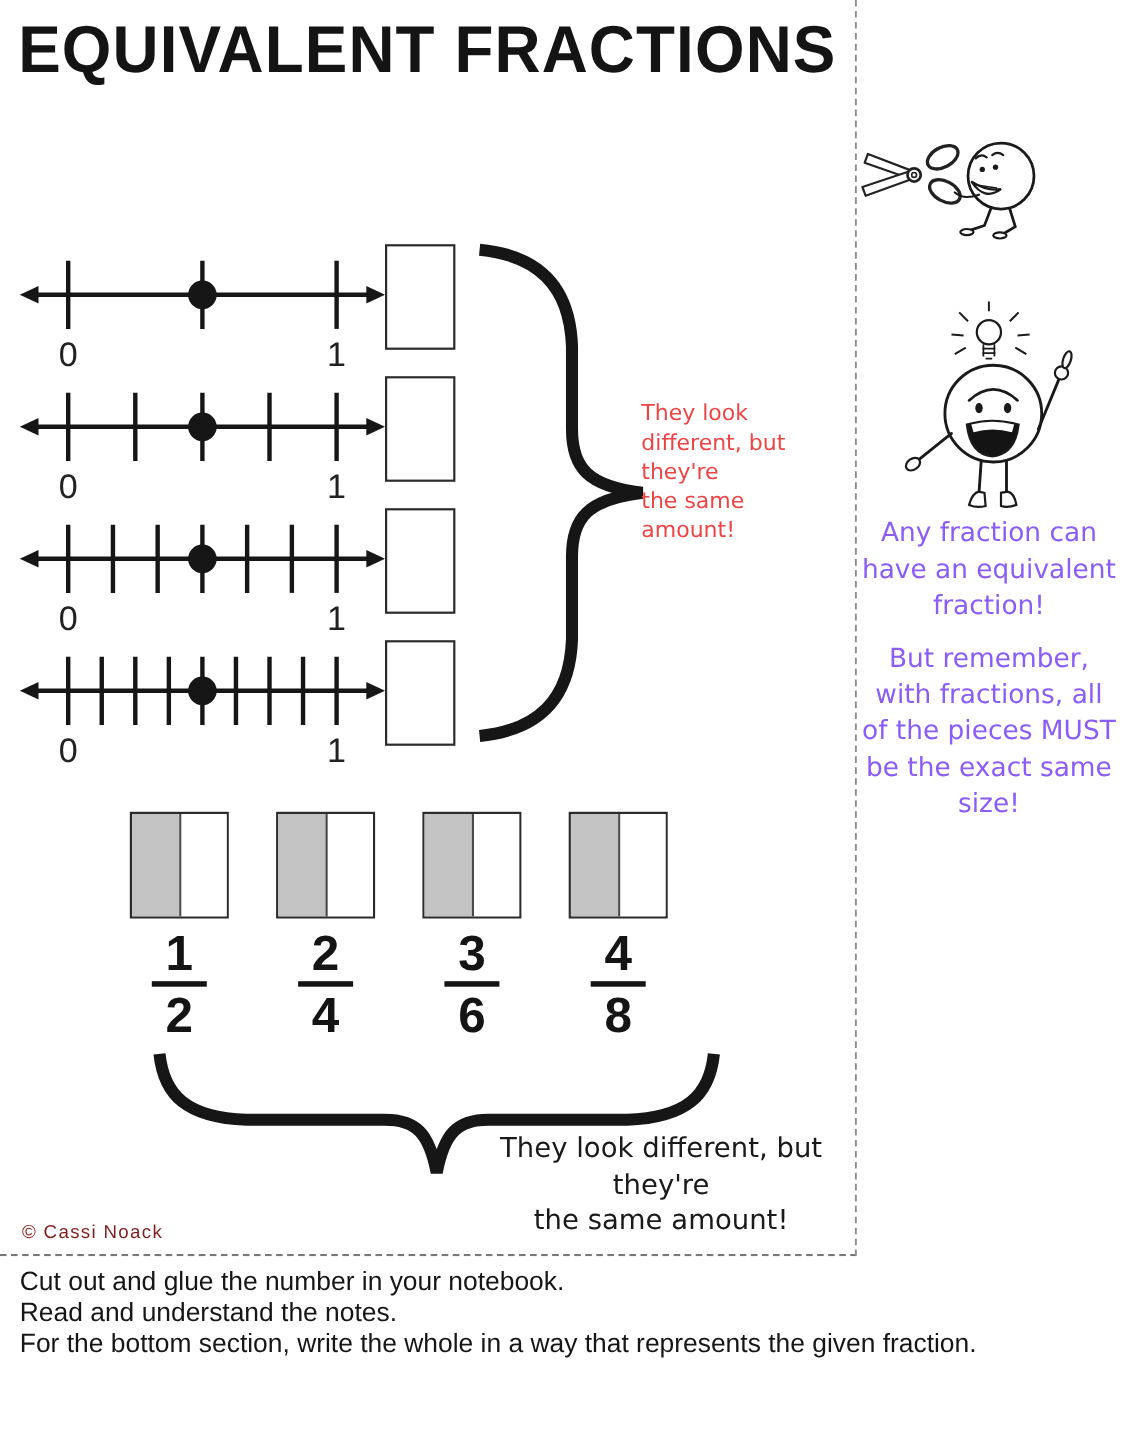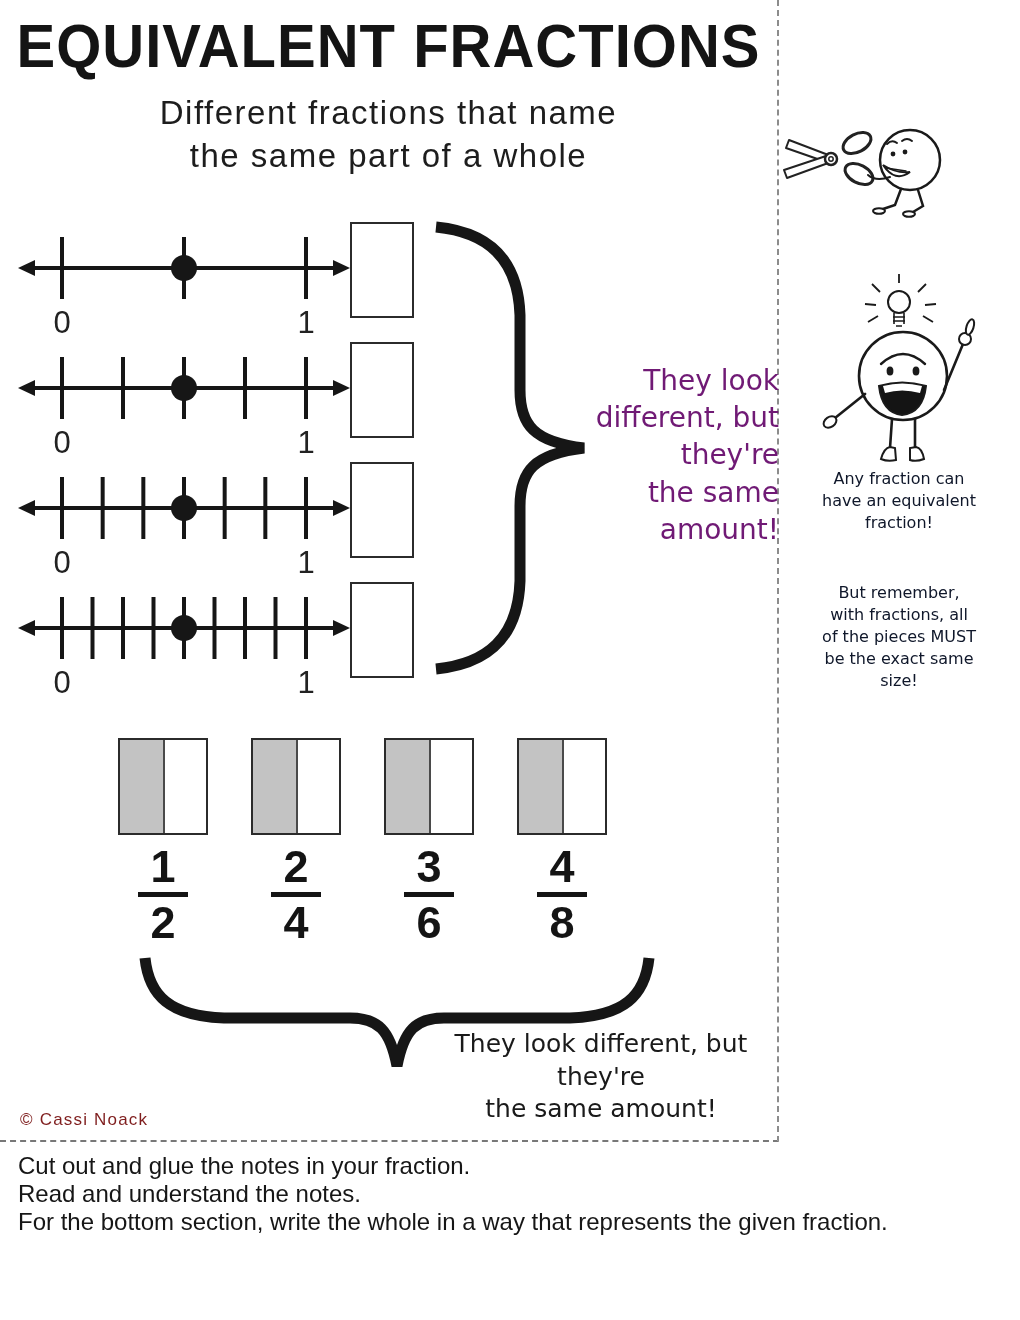--- a/index.html
+++ b/index.html
@@ -17,23 +17,23 @@
               font-size:33px; letter-spacing:1.5px; line-height:1.3; color:#1d1d1d;
               white-space:pre-line; }
 
   .number-lines { position:absolute; left:18px; top:220px; }
   .nl-row { position:relative; width:420px; height:120px; }
   .nl-svg { position:absolute; left:0; top:0; }
   .answer-box { position:absolute; left:332px; top:2px; width:60px; height:92px;
                 border:2px solid #2b2b2b; background:#fff; }
 
   .top-brace { position:absolute; left:432px; top:220px; }
-  .top-brace-note { position:absolute; left:583px; top:362px; width:196px; text-align:right;
-                    font-family:"DejaVu Sans", sans-serif; font-size:28px; line-height:1.33;
-                    white-space:pre-line; color:#701a75; }
+  .top-brace-note { position:absolute; left:583px; top:362px; width:196px; text-align:left;
+                    font-family:"DejaVu Sans", sans-serif; font-size:20px; line-height:1.33;
+                    white-space:pre-line; color:#ef4444; }
 
   .models { position:absolute; left:118px; top:738px; display:flex; gap:43px; }
   .model { width:90px; display:flex; flex-direction:column; align-items:center; }
   .model-box { width:90px; height:97px; border:2px solid #2b2b2b; display:flex; box-sizing:border-box; background:#fff; }
   .half-shaded { width:50%; background:#c3c3c3; border-right:2px solid #4a4a4a; }
   .half-empty { flex:1; background:#fff; }
   .fraction { margin-top:9px; text-align:center; font-weight:900; font-size:45px;
               line-height:1; color:#141414; }
   .frac-bar { width:50px; border-bottom:5px solid #141414; margin:3px auto; }
 
@@ -43,39 +43,37 @@
                        white-space:pre-line; color:#1a1a1a; }
 
   .copyright { position:absolute; left:20px; top:1110px; font-size:17px;
                letter-spacing:1.2px; color:#7f1d1d; }
 
   .scissors-char { position:absolute; left:773px; top:110px; }
   .bulb-char { position:absolute; left:802px; top:272px; }
 
   .margin-notes { position:absolute; left:779px; top:0; width:240px; height:1140px; }
   .margin-note { position:absolute; left:0; width:100%; text-align:center;
-                 font-family:"DejaVu Sans", sans-serif; font-size:16px; line-height:1.38;
-                 color:#0f172a; white-space:pre-line; }
+                 font-family:"DejaVu Sans", sans-serif; font-size:24px; line-height:1.38;
+                 color:#8b5cf6; white-space:pre-line; }
   .margin-note:nth-child(1){ top:468px; }
   .margin-note:nth-child(2){ top:582px; }
   .margin-note:nth-child(3){ top:782px;text-decoration:underline; }
 
   .instructions { position:absolute; left:18px; top:1152px; width:968px;
                   font-size:24px; line-height:1.17; color:#161616; }
 </style>
 </head>
 <body>
 
 <div class="page">
 
   <div class="cutout">
 
     <div class="title">EQUIVALENT FRACTIONS</div>
-    <div class="subtitle">Different fractions that name
-the same part of a whole</div>
 
     <div class="number-lines">
         <div class="nl-row">
           <svg class="nl-svg" width="332" height="120" viewBox="0 0 332 120">
             <line x1="14" y1="48" x2="318" y2="48" stroke="#161616" stroke-width="4"></line>
             <polygon points="0,48 17,40 17,56" fill="#161616"></polygon>
             <polygon points="332,48 315,40 315,56" fill="#161616"></polygon>
             <line x1="44" y1="17" x2="44" y2="79" stroke="#161616" stroke-width="4"></line>
             <line x1="166" y1="17" x2="166" y2="79" stroke="#161616" stroke-width="4"></line>
             <line x1="288" y1="17" x2="288" y2="79" stroke="#161616" stroke-width="4"></line>
@@ -263,17 +261,17 @@
 have an equivalent
 fraction!</div>
       <div class="margin-note">But remember,
 with fractions, all
 of the pieces MUST
 be the exact same
 size!</div>
     </div>
 
   <div class="instructions">
-      <div class="">Cut out and glue the notes in your fraction.</div>
+      <div class="">Cut out and glue the number in your notebook.</div>
       <div class="">Read and understand the notes.</div>
       <div class="">For the bottom section, write the whole in a way that represents the given fraction.</div>
     </div>
 </div>
 
 </body></html>

